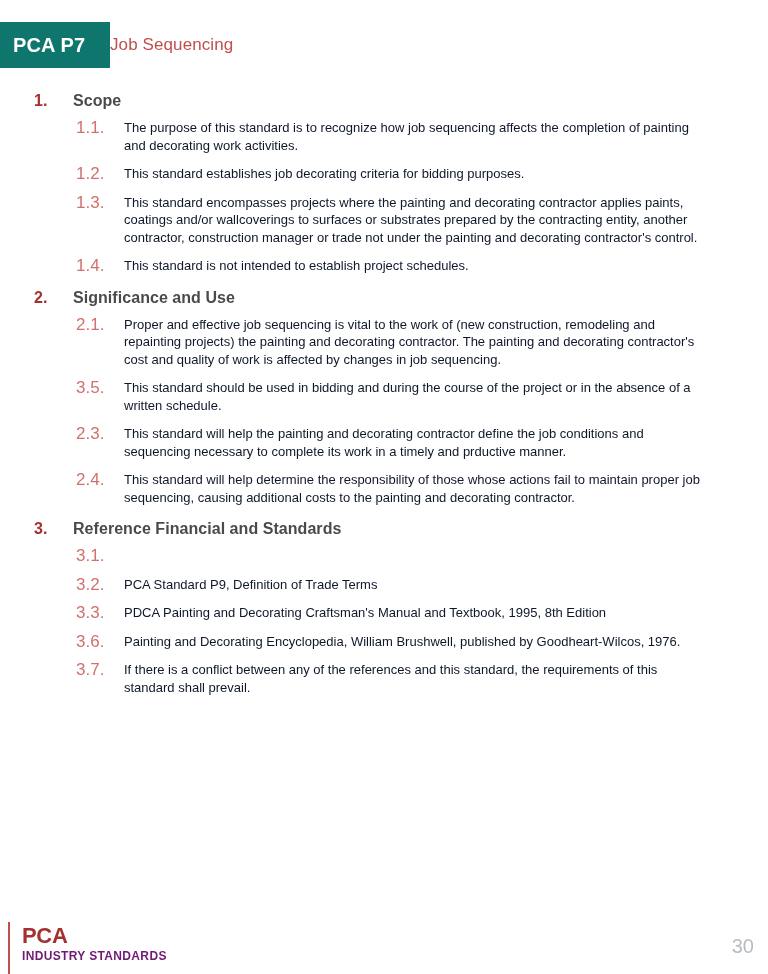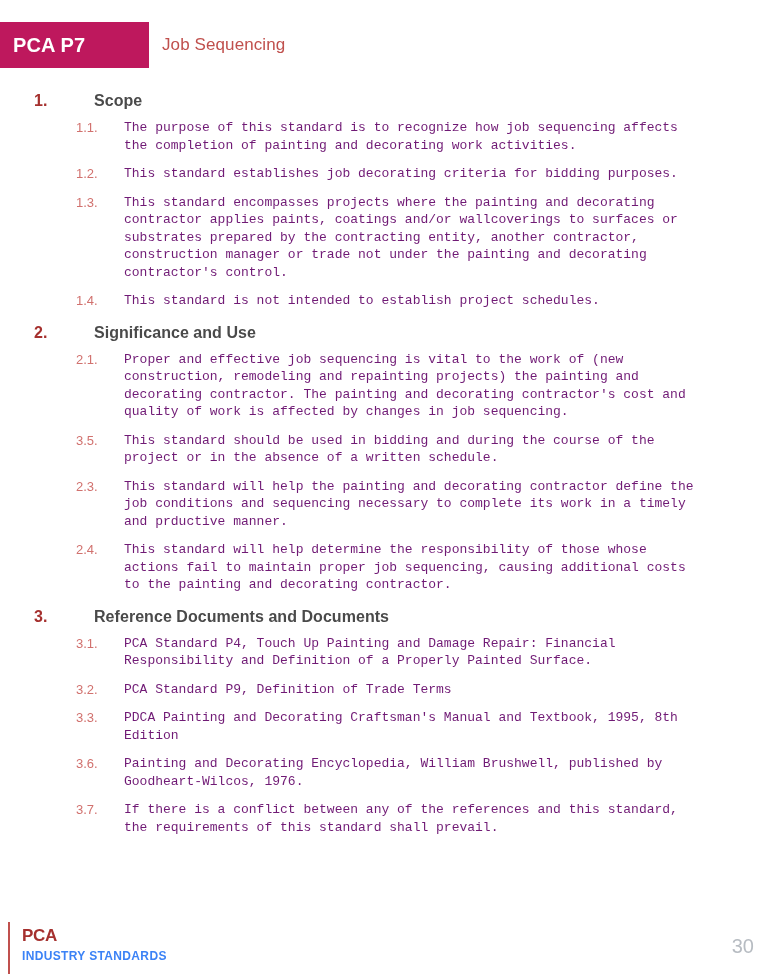--- a/index.html
+++ b/index.html
@@ -22,34 +22,34 @@
   .doc-header {
     position: absolute;
     top: 22px;
     left: 0;
     right: 0;
     height: 46px;
     display: flex;
     align-items: stretch;
   }
   .std-tag {
-    width: 149px;
-    background: #be185d;
+    width: 110px;
+    background: #0f766e;
     color: #ffffff;
     display: flex;
     align-items: center;
     padding-left: 13px;
     font-size: 20px;
     font-weight: bold;
     letter-spacing: 0.1px;
   }
   .doc-title {
     display: flex;
     align-items: center;
-    padding-left: 13px;
+    padding-left: 0;
     color: #C0504D;
     font-size: 17px;
     font-weight: normal;
     letter-spacing: 0.1px;
   }
 
   
   .doc-body {
     position: absolute;
     top: 78px;
@@ -69,50 +69,49 @@
   .section-num {
     width: 38px;
     flex: 0 0 38px;
     text-align: left;
     padding-left: 34px;
     color: #A5302E;
     font-size: 16px;
     font-weight: bold;
   }
   .section-title {
-    padding-left: 56px;
+    padding-left: 35px;
     color: #4A4A4A;
     font-size: 16px;
     font-weight: bold;
     letter-spacing: 0.05px;
   }
 
   .clause {
     display: flex;
     align-items: flex-start;
     margin-bottom: 11px;
   }
   .clause-num {
     flex: 0 0 50px;
     width: 50px;
     padding-left: 76px;
     color: #D1716E;
-    font-size: 13px;
+    font-size: 17px;
     line-height: 17.5px;
     white-space: nowrap;
   }
   .clause-text {
     flex: 1 1 auto;
     padding-left: 48px;
     padding-right: 0;
-    color: #701a75;
+    color: #0f172a;
     font-size: 13px;
     line-height: 17.5px;
     max-width: 628px;
-    font-family: Liberation Mono, monospace;
   }
 
   
   .doc-footer {
     position: absolute;
     left: 0;
     right: 0;
     bottom: 0;
     height: 60px;
   }
@@ -125,27 +124,27 @@
     background: #C0504D;
   }
   .footer-logo {
     position: absolute;
     left: 22px;
     top: 10px;
     line-height: 1;
   }
   .logo-pca {
     color: #A5302E;
-    font-size: 17px;
+    font-size: 22px;
     font-weight: bold;
     letter-spacing: -0.3px;
     line-height: 24px;
   }
   .logo-sub {
-    color: #3b82f6;
+    color: #701a75;
     font-size: 12px;
     font-weight: bold;
     letter-spacing: 0.35px;
     line-height: 15px;
     margin-top: 1px;
   }
   .page-number {
     position: absolute;
     right: 14px;
     bottom: 16px;
@@ -206,25 +205,24 @@
     </div>
     <div class="clause">
       <div class="clause-num">2.4.</div>
       <div class="clause-text">This standard will help determine the responsibility of those whose actions fail to maintain proper job sequencing, causing additional costs to the painting and decorating contractor.</div>
     </div>
   </div>
 
   <div class="section">
     <div class="section-head">
       <div class="section-num">3.</div>
-      <div class="section-title">Reference Documents and Documents</div>
+      <div class="section-title">Reference Financial and Standards</div>
     </div>
     <div class="clause">
       <div class="clause-num">3.1.</div>
-      <div class="clause-text">PCA Standard P4, Touch Up Painting and Damage Repair: Financial Responsibility and Definition of a Properly Painted Surface.</div>
     </div>
     <div class="clause">
       <div class="clause-num">3.2.</div>
       <div class="clause-text">PCA Standard P9, Definition of Trade Terms</div>
     </div>
     <div class="clause">
       <div class="clause-num">3.3.</div>
       <div class="clause-text">PDCA Painting and Decorating Craftsman's Manual and Textbook, 1995, 8th Edition</div>
     </div>
     <div class="clause">

